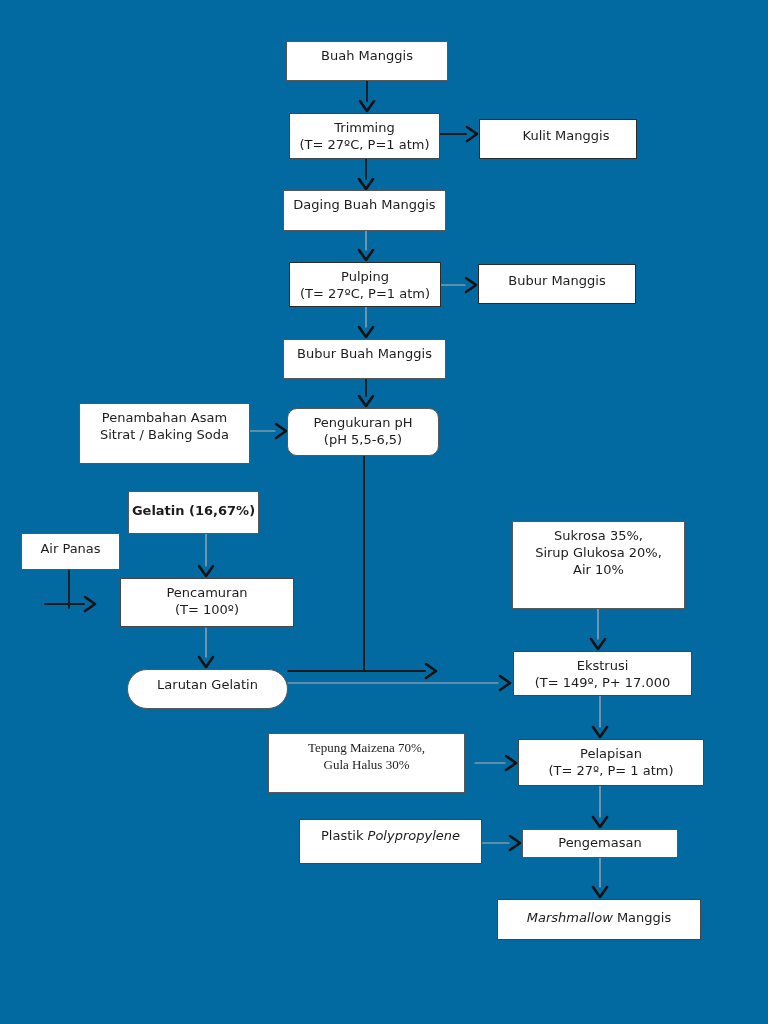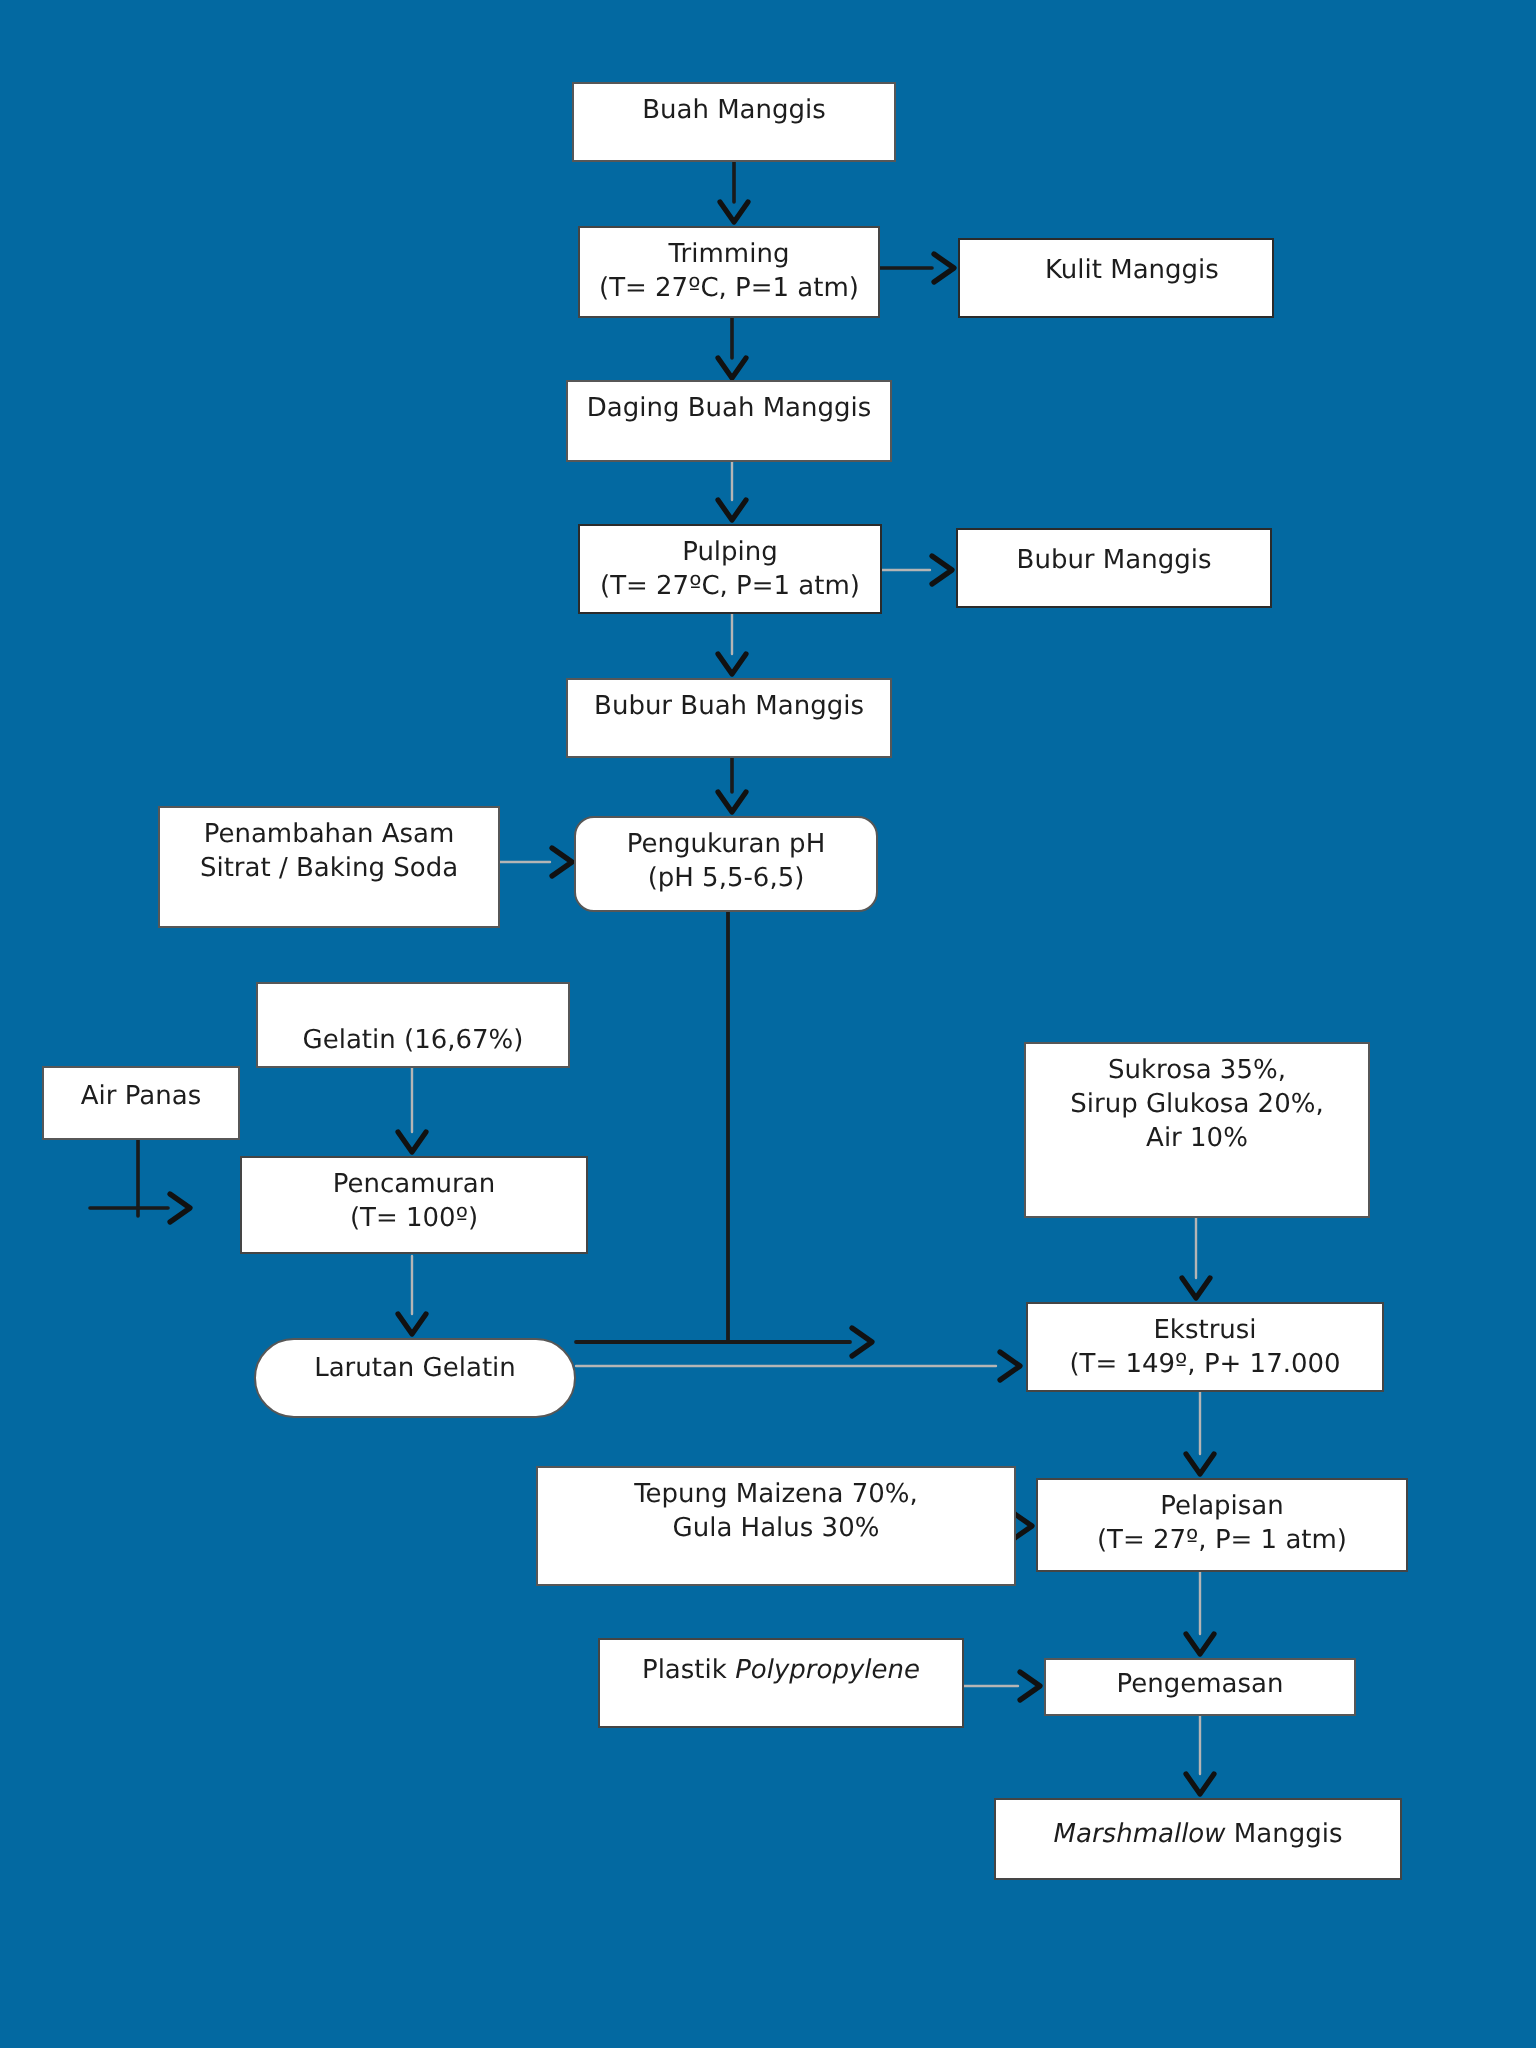--- a/index.html
+++ b/index.html
@@ -140,21 +140,21 @@
   <div class="box" style="left:79px;top:403px;width:171px;height:61px;">
     <div>Penambahan Asam</div>
     <div>Sitrat / Baking Soda</div>
   </div>
 
   <div class="box" style="left:287px;top:408px;width:152px;height:48px;border-radius:10px;">
     <div>Pengukuran pH</div>
     <div>(pH 5,5-6,5)</div>
   </div>
 
-  <div class="box" style="left:128px;top:491px;width:157px;height:43px;padding-top:20px;">
+  <div class="box" style="left:128px;top:491px;width:131px;height:43px;padding-top:10px;font-weight:bold;">
     <div>Gelatin (16,67%)</div>
   </div>
 
   <div class="box" style="left:21px;top:533px;width:99px;height:37px;padding-top:6px;">
     <div>Air Panas</div>
   </div>
 
   <div class="box mid" style="left:120px;top:578px;width:174px;height:49px;">
     <div>Pencamuran</div>
     <div>(T= 100º)</div>
@@ -168,21 +168,21 @@
     <div>Sukrosa 35%,</div>
     <div>Sirup Glukosa 20%,</div>
     <div>Air 10%</div>
   </div>
 
   <div class="box mid" style="left:513px;top:651px;width:179px;height:45px;">
     <div>Ekstrusi</div>
     <div>(T= 149º, P+ 17.000</div>
   </div>
 
-  <div class="box" style="left:268px;top:733px;width:240px;height:60px;">
+  <div class="box" style="left:268px;top:733px;width:197px;height:60px;font-family:Liberation Serif, serif;">
     <div>Tepung Maizena 70%,</div>
     <div>Gula Halus 30%</div>
   </div>
 
   <div class="box mid" style="left:518px;top:739px;width:186px;height:47px;">
     <div>Pelapisan</div>
     <div>(T= 27º, P= 1 atm)</div>
   </div>
 
   <div class="box mid" style="left:299px;top:819px;width:183px;height:45px;padding-top:7px;">

